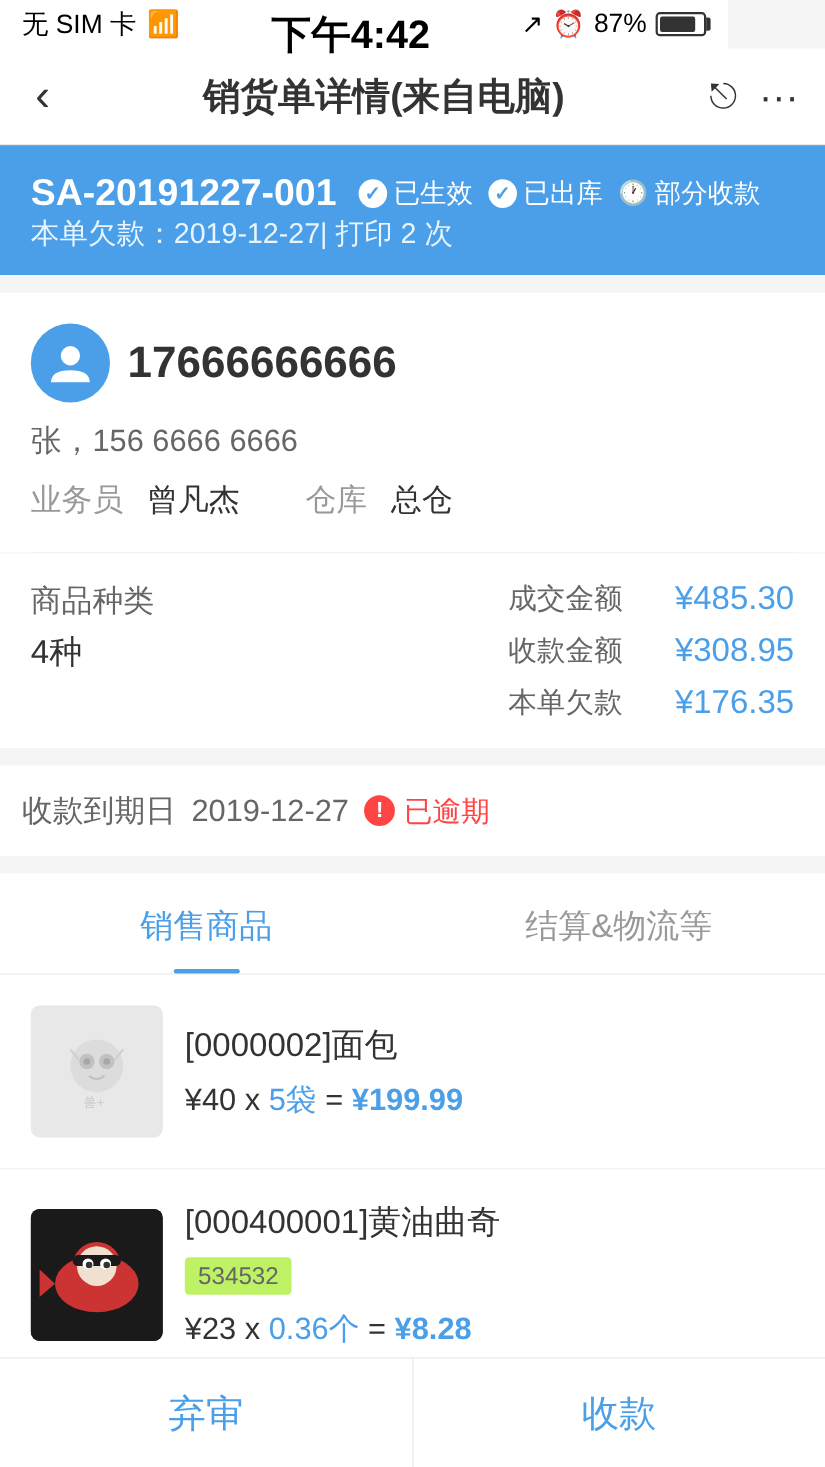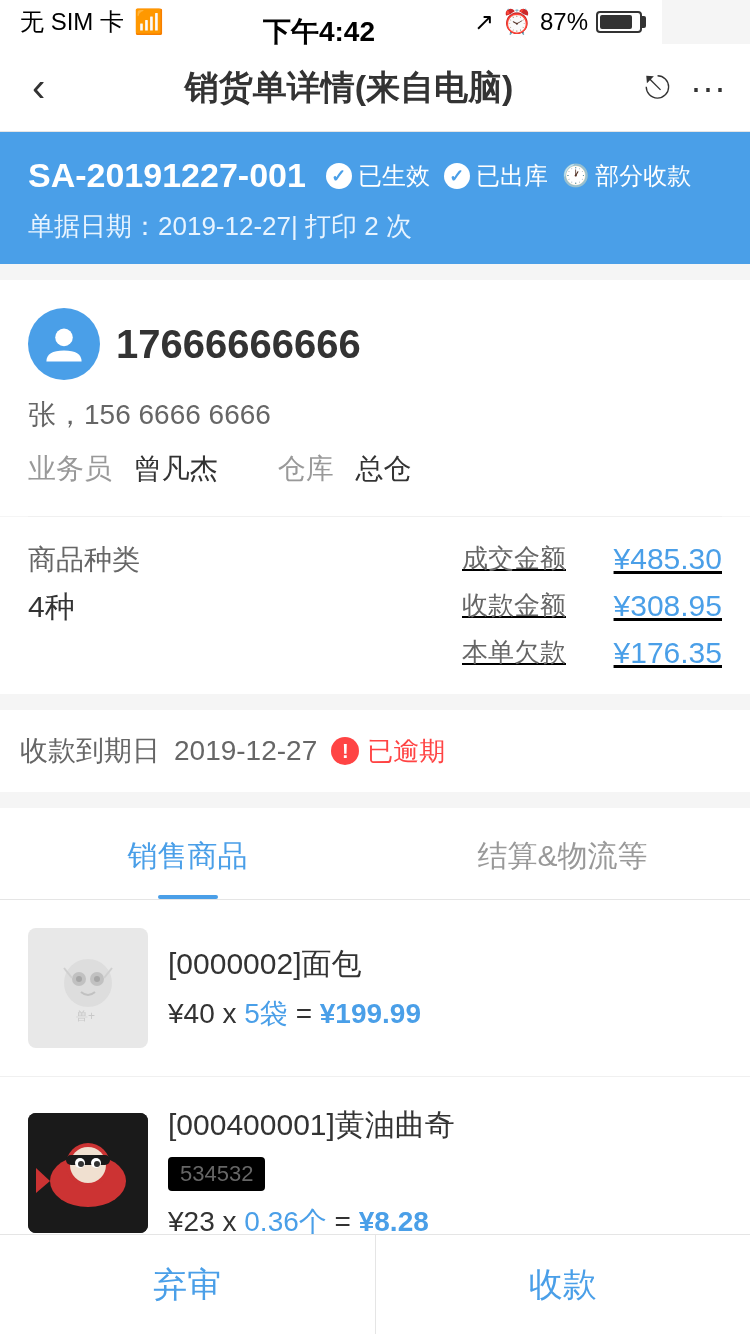--- a/index.html
+++ b/index.html
@@ -19,21 +19,21 @@
       height: 44px;
       background: #fff;
       display: flex;
       align-items: center;
       justify-content: space-between;
       padding: 0 20px;
       font-size: 24px;
       font-weight: 500;
     }
     .status-bar-left { display: flex; align-items: center; gap: 10px; }
-    .status-bar-center { font-size: 28px; font-weight: 600; margin-top: 20px; }
+    .status-bar-center { font-size: 36px; font-weight: 600; margin-top: 20px; }
     .status-bar-right { display: flex; align-items: center; gap: 8px; font-size: 24px; }
     .battery-icon {
       width: 46px; height: 22px;
       border: 2px solid #333;
       border-radius: 4px;
       position: relative;
       display: inline-flex;
       align-items: center;
       padding: 2px;
     }
@@ -91,21 +91,20 @@
     
     .order-header {
       background: #4a9fe8;
       padding: 24px 28px 20px;
       color: #fff;
     }
     .order-header-row1 {
       display: flex;
       align-items: center;
       gap: 20px;
-      margin-bottom: 14px;
     }
     .order-id {
       font-size: 34px;
       font-weight: 700;
       color: #fff;
     }
     .order-badges {
       display: flex;
       align-items: center;
       gap: 14px;
@@ -200,21 +199,20 @@
     .summary-left { font-size: 28px; color: #666; }
     .summary-left-value { font-size: 30px; color: #333; font-weight: 500; }
     .summary-right { text-align: right; }
     .summary-row {
       display: flex;
       justify-content: center;
       align-items: center;
       gap: 16px;
       margin-bottom: 12px;
       font-size: 26px;
-      text-decoration: underline;
     }
     .summary-row:last-child { margin-bottom: 0; }
     .summary-row-label { color: #666; }
     .summary-row-value { color: #4a9fe8; font-size: 30px; font-weight: 500; min-width: 140px; text-align: right; }
 
     
     .due-section {
       background: #fff;
       padding: 22px 20px;
       margin-top: 16px;
@@ -302,21 +300,21 @@
     .product-img svg { width: 80px; height: 80px; opacity: 0.4; }
     .product-info { flex: 1; }
     .product-name {
       font-size: 30px;
       color: #333;
       margin-bottom: 10px;
       font-weight: 500;
     }
     .product-sku {
       display: inline-block;
-      background: #000000;
+      background: #bef264;
       color: #666;
       font-size: 22px;
       padding: 4px 12px;
       border-radius: 4px;
       margin-bottom: 12px;
     }
     .product-price {
       font-size: 28px;
       color: #333;
     }
@@ -407,21 +405,21 @@
         <span class="badge-check">✓</span>
         <span>已出库</span>
       </span>
       <span class="badge">
         <span class="badge-clock">🕐</span>
         <span>部分收款</span>
       </span>
     </div>
   </div>
   <div class="order-date-row">
-    <span>单据日期：</span><span>2019-12-27</span><span>| 打印 2 次</span>
+    <span>本单欠款：</span><span>2019-12-27</span><span>| 打印 2 次</span>
   </div>
 </div>
 
 <div class="customer-section">
   <div class="customer-row">
     <div class="customer-avatar">
       <svg viewBox="0 0 40 40" width="44" height="44" fill="white">
         <circle cx="20" cy="14" r="8"></circle>
         <path d="M4 36 Q4 26 20 26 Q36 26 36 36"></path>
       </svg>

